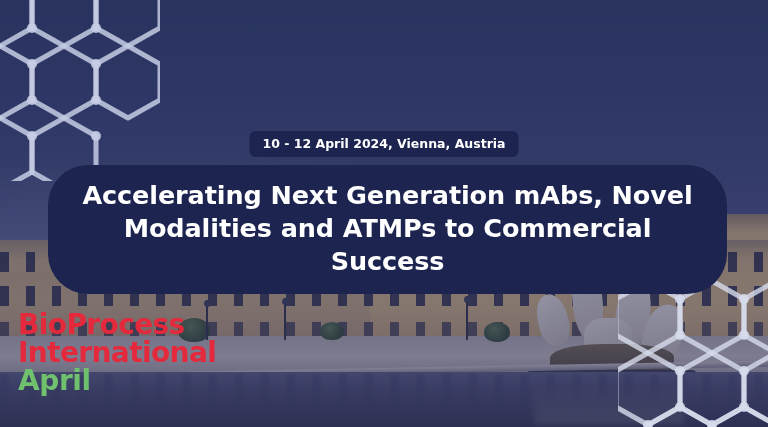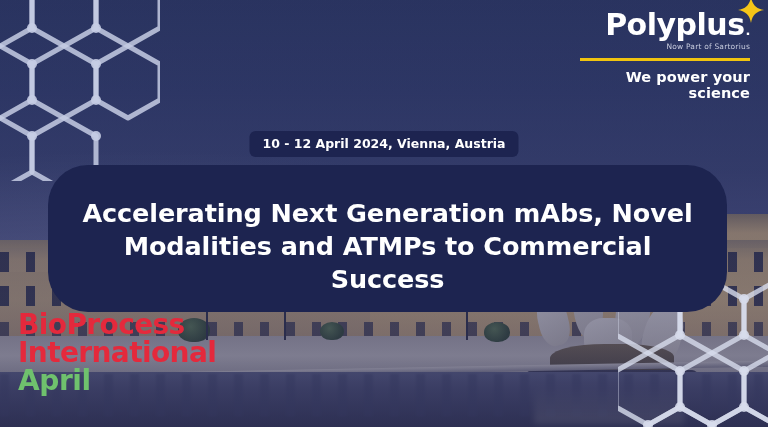--- a/index.html
+++ b/index.html
@@ -223,21 +223,21 @@
   }
 
   
   .headline-panel {
     position: absolute;
     left: 48px;
     right: 41px;
     top: 165px;
     background: #1d2450;
     border-radius: 40px;
-    padding: 32px 26px 16px;
+    padding: 14px 26px 16px;
     box-sizing: border-box;
     text-align: center;
   }
   .headline-text {
     color: #ffffff;
     font-size: 25.5px;
     font-weight: bold;
     line-height: 1.30;
     letter-spacing: -0.1px;
     font-family: "DejaVu Sans", sans-serif;
@@ -356,31 +356,20 @@
         <circle cx="126" cy="58" r="5"></circle>
       <circle cx="62" cy="94" r="5"></circle>
         <circle cx="62" cy="130" r="5"></circle>
       <circle cx="126" cy="94" r="5"></circle>
         <circle cx="126" cy="130" r="5"></circle>
       <circle cx="94" cy="148" r="5"></circle>
         <circle cx="30" cy="148" r="5"></circle>
     </g>
   </svg>
 
-  <div class="polyplus-block">
-    <div class="pp-wordmark">
-      <span>Polyplus</span><span class="pp-dot">.</span>
-      <svg class="pp-star" viewBox="0 0 24 24">
-        <path d="M12 0 C13.2 7.2 16.8 10.8 24 12 C16.8 13.2 13.2 16.8 12 24 C10.8 16.8 7.2 13.2 0 12 C7.2 10.8 10.8 7.2 12 0 Z" fill="#f5c518"></path>
-      </svg>
-    </div>
-    <div class="pp-sub">Now Part of Sartorius</div>
-    <div class="pp-rule"></div>
-    <div class="pp-tagline">We power your science</div>
-  </div>
 
   <div class="date-pill">10 - 12 April 2024, Vienna, Austria</div>
 
   <div class="headline-panel">
     <div class="headline-text">Accelerating Next Generation mAbs, Novel</div>
     <div class="headline-text">Modalities and ATMPs to Commercial Success</div>
   </div>
 
   <div class="bpi-logo">
     <div class="bpi-line1">BioProcess</div>

